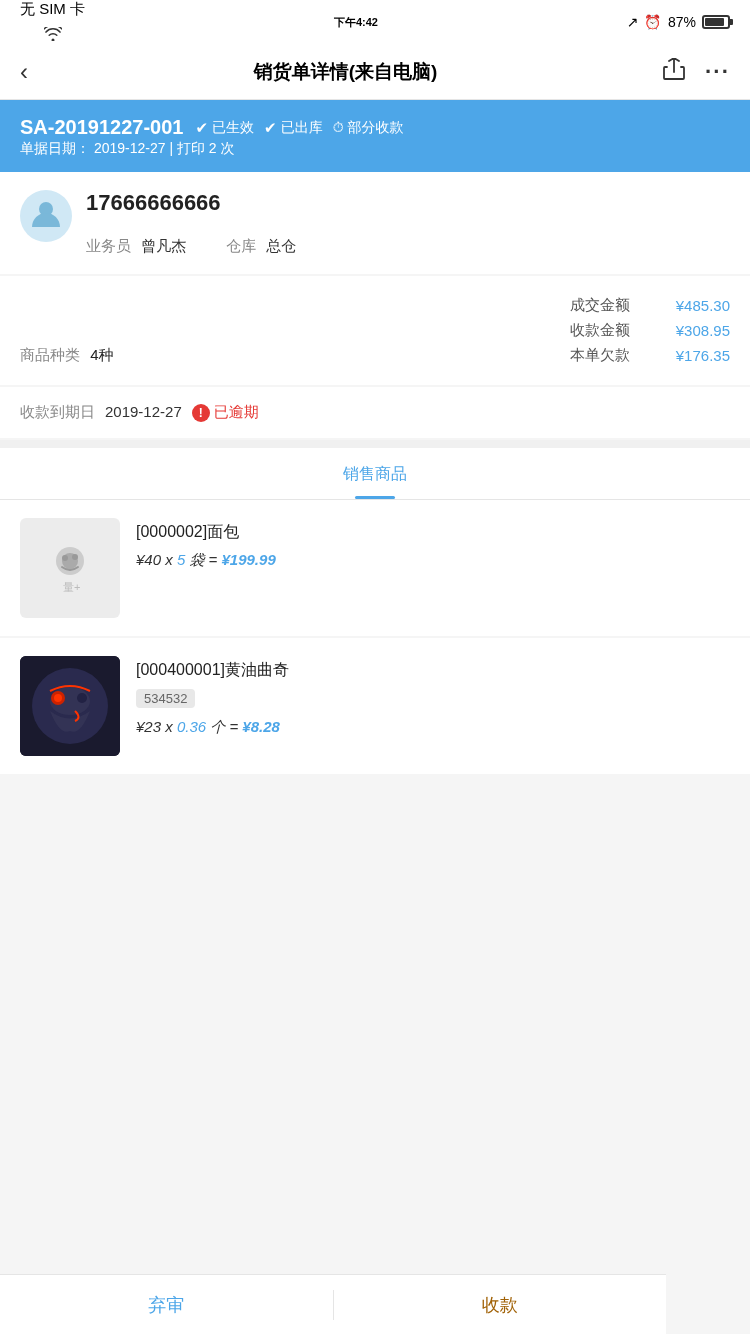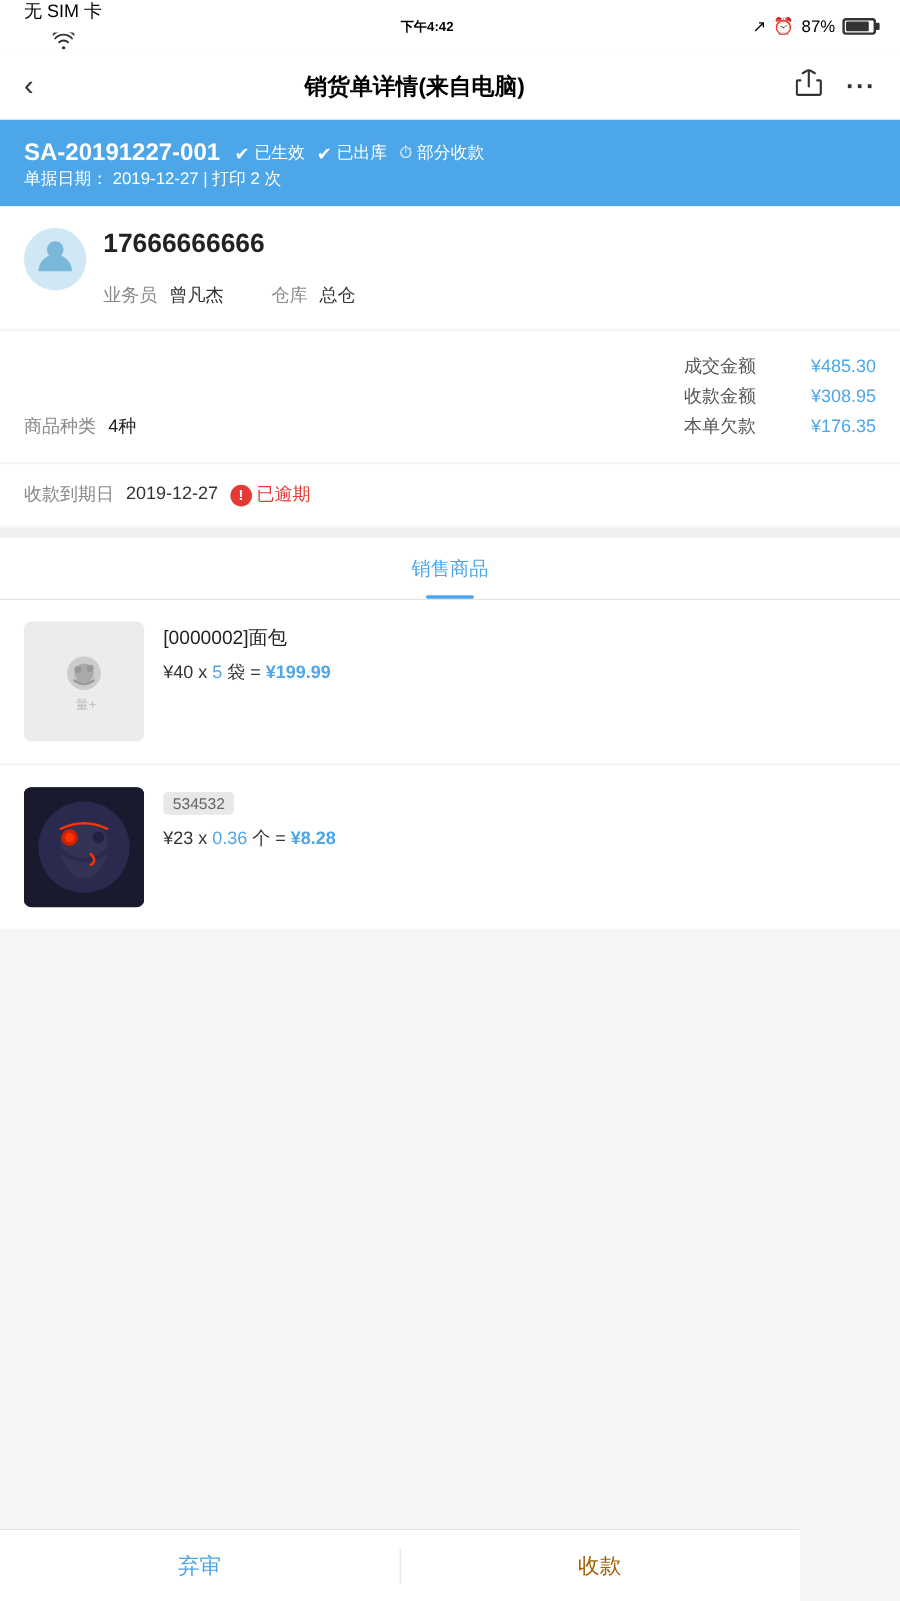--- a/index.html
+++ b/index.html
@@ -206,21 +206,21 @@
       overflow: hidden;
     }
     .product-details { flex: 1; padding-top: 4px; }
     .product-name { font-size: 16px; color: #222; margin-bottom: 8px; font-weight: 500; }
     .product-sku {
       display: inline-block;
       background: #e8e8e8; border-radius: 4px;
       padding: 2px 8px; font-size: 13px; color: #666;
       margin-bottom: 10px;
     }
-    .product-price { font-size: 15px; color: #333; }
+    .product-price { font-size: 15px; color: #333; font-style: italic; }
     .product-price .qty { color: #4da6e8; }
     .product-price .total { color: #4da6e8; font-weight: 600; }
 
     
     .bottom-bar {
       position: fixed;
       bottom: 0; left: 0;
       width: 666px;
       height: 60px;
       background: #fff;
@@ -401,20 +401,21 @@
         <ellipse cx="50" cy="45" rx="20" ry="14" fill="#333355"></ellipse>
         <path d="M30 55 Q50 70 70 55 Q60 80 50 75 Q40 80 30 55z" fill="#333355"></path>
         <circle cx="38" cy="42" r="7" fill="#cc2200"></circle>
         <circle cx="38" cy="42" r="4" fill="#ff3300"></circle>
         <circle cx="62" cy="42" r="5" fill="#222244"></circle>
         <path d="M55 55 Q62 62 55 65" stroke="#ff3300" stroke-width="2" fill="none"></path>
         <path d="M30 35 Q50 25 70 35" stroke="#ff3300" stroke-width="2" fill="none"></path>
       </svg>
     </div>
     <div class="product-details">
+      <div class="product-name">[000400001]黄油曲奇</div>
       <div class="product-sku">534532</div>
       <div class="product-price">
         <span>¥23</span>
         <span> x </span>
         <span class="qty"><span>0.36</span></span>
         <span>个</span>
         <span> = </span>
         <span class="total">¥8.28</span>
       </div>
     </div>

